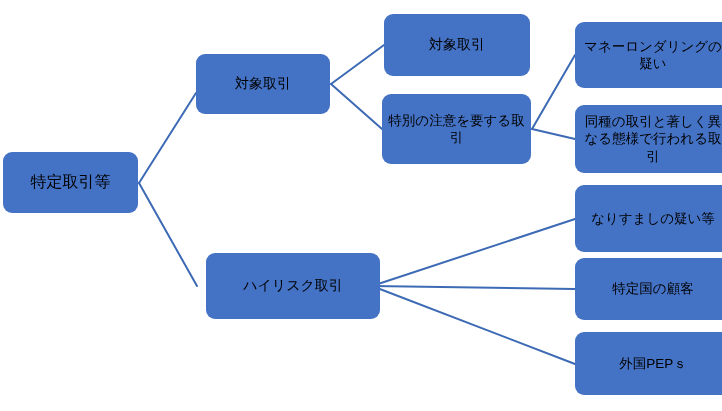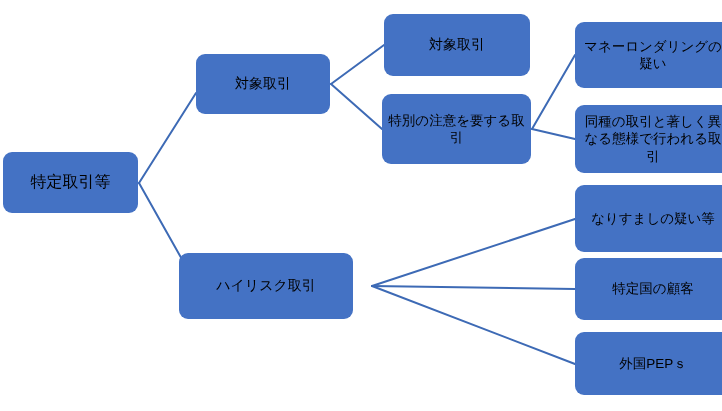--- a/index.html
+++ b/index.html
@@ -46,21 +46,21 @@
   .node-label {
     display: block;
     width: 100%;
   }
 
   
   #node-root        { left: 3px;   top: 152px; width: 135px; height: 61px;  font-size: 16px; }
 
   
   #node-tokutei     { left: 196px; top: 54px;  width: 134px; height: 60px;  font-size: 14px; }
-  #node-highrisk    { left: 179px; top: 253px; width: 174px; height: 66px;  font-size: 14px; }
+  #node-highrisk    { left: 206px; top: 253px; width: 174px; height: 66px;  font-size: 14px; }
 
   
   #node-taisho      { left: 384px; top: 14px;  width: 146px; height: 62px;  font-size: 14px; }
   #node-tokubetsu   { left: 382px; top: 94px;  width: 149px; height: 70px;  font-size: 13.5px; }
 
   
   #node-ml          { left: 575px; top: 22px;  width: 156px; height: 66px;  font-size: 13.5px; }
   #node-doushu      { left: 575px; top: 105px; width: 156px; height: 68px;  font-size: 13.5px; }
   #node-narisumashi { left: 575px; top: 185px; width: 156px; height: 67px;  font-size: 13.5px; }
   #node-tokuteikoku { left: 575px; top: 258px; width: 156px; height: 62px;  font-size: 13.5px; }

